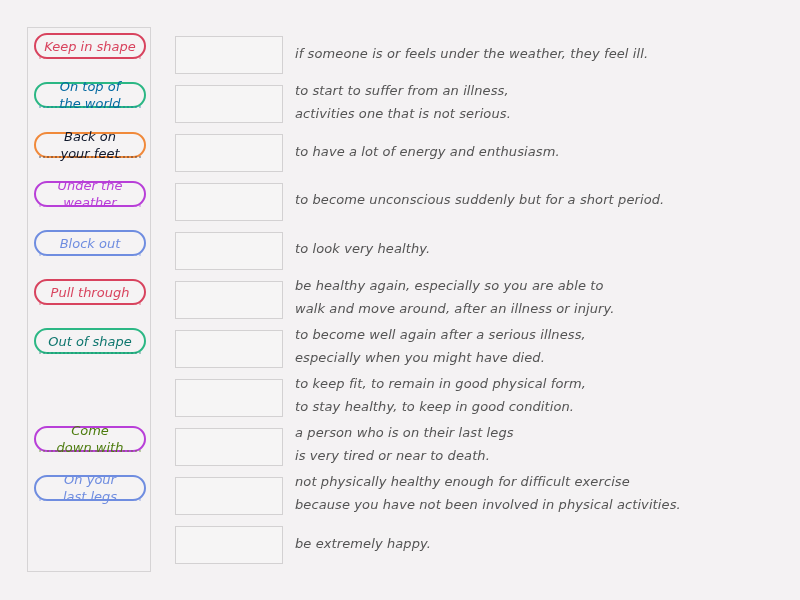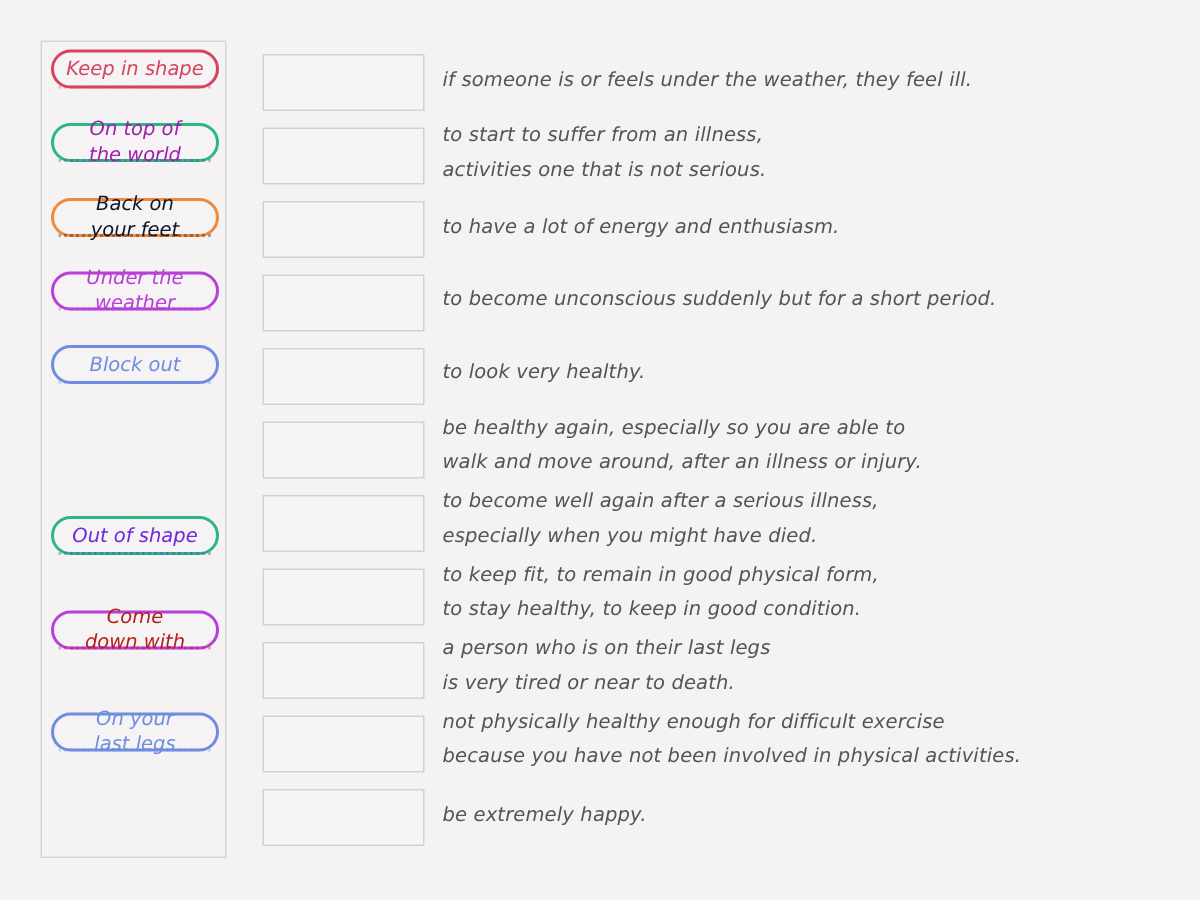--- a/index.html
+++ b/index.html
@@ -53,29 +53,30 @@
     white-space: pre-line;
     letter-spacing: 0.1px;
   }
 </style>
 </head>
 <body>
 
 <div class="stage">
   <div class="tile-panel">
     <div class="tile" style="top:5px;color:#d8435e;border-color:#d8435e">Keep in shape</div>
-    <div class="tile" style="top:54px;color:#a21caf;border-color:#2bb784">On top of
+    <div class="tile" style="top:54px;color:#0369a1;border-color:#2bb784">On top of
 the world</div>
     <div class="tile" style="top:104px;color:#0f172a;border-color:#f0893a">Back on
 your feet</div>
     <div class="tile" style="top:153px;color:#b83fd8;border-color:#b83fd8">Under the
 weather</div>
     <div class="tile" style="top:202px;color:#6f8de0;border-color:#6f8de0">Block out</div>
-    <div class="tile" style="top:316px;color:#6d28d9;border-color:#2bb784">Out of shape</div>
-    <div class="tile" style="top:379px;color:#b91c1c;border-color:#b83fd8">Come
+    <div class="tile" style="top:251px;color:#d8435e;border-color:#d8435e">Pull through</div>
+    <div class="tile" style="top:300px;color:#0f766e;border-color:#2bb784">Out of shape</div>
+    <div class="tile" style="top:398px;color:#4d7c0f;border-color:#b83fd8">Come
 down with</div>
     <div class="tile" style="top:447px;color:#6f8de0;border-color:#6f8de0">On your
 last legs</div>
   </div>
 
   <div class="slot" style="top:36px"></div>
   <div class="slot" style="top:85px"></div>
   <div class="slot" style="top:134px"></div>
   <div class="slot" style="top:183px"></div>
   <div class="slot" style="top:232px"></div>

